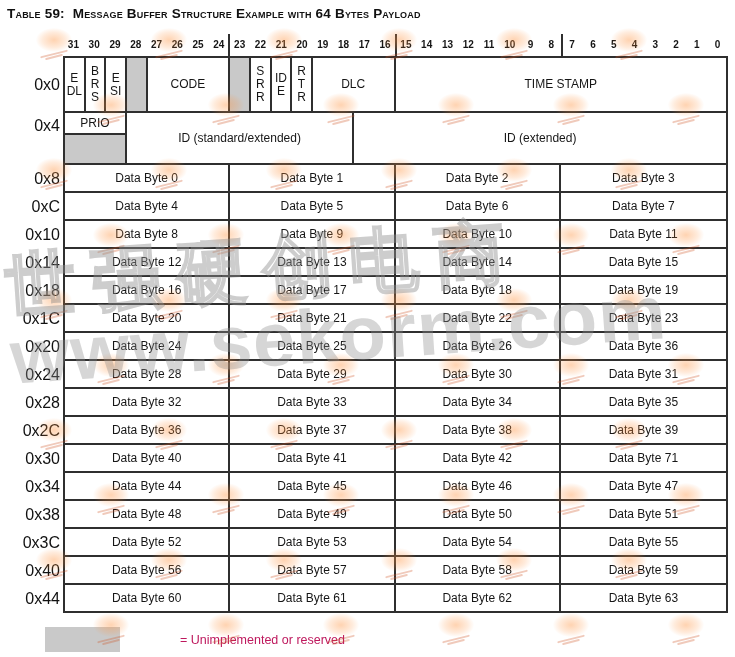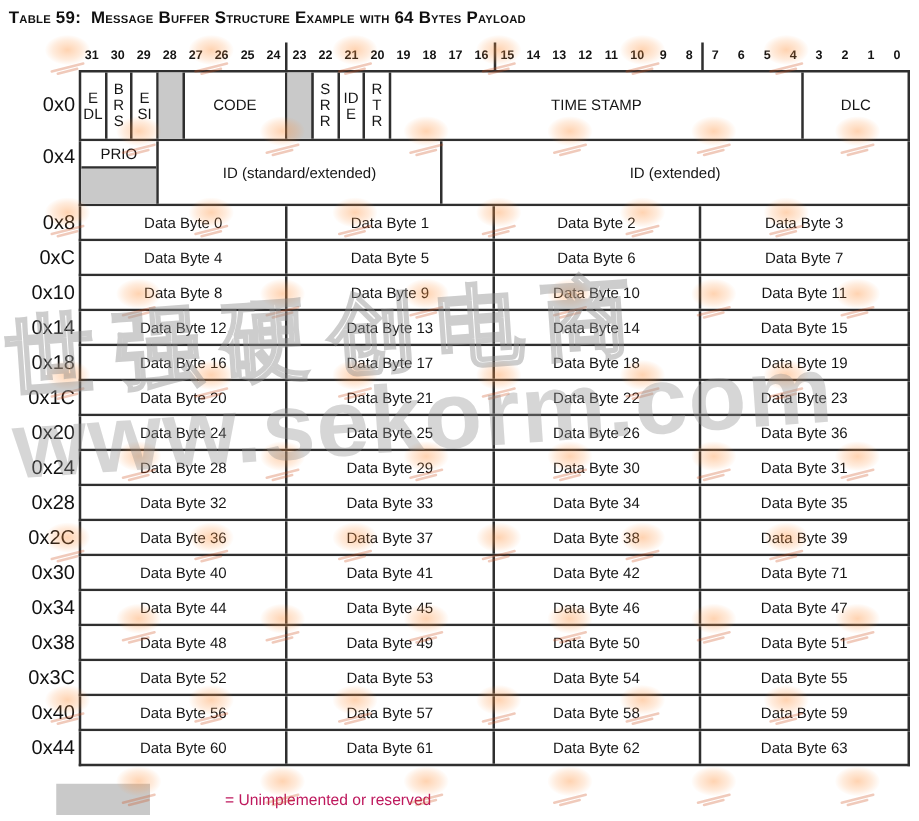--- a/index.html
+++ b/index.html
@@ -139,22 +139,22 @@
             <div class="cell" style="flex: 0 0 12.5%;">CODE</div>
             <div class="cell reserved" style="flex: 0 0 3.125%;"></div>
             <div class="cell" style="flex: 0 0 3.125%;">S
 R
 R</div>
             <div class="cell" style="flex: 0 0 3.125%;">ID
 E</div>
             <div class="cell" style="flex: 0 0 3.125%;">R
 T
 R</div>
+            <div class="cell" style="flex: 0 0 12.5%;">DLC</div>
             <div class="cell" style="flex: 0 0 50%;">TIME STAMP</div>
-            <div class="cell" style="flex: 0 0 12.5%;">DLC</div>
           </div>
         </div>
         <div class="band" style="height: 52px;">
           <div class="offset-col align-top">0x4</div>
           <div class="row-cells">
             <div class="cell split" style="flex: 0 0 9.375%;"><div class="split-top">PRIO</div><div class="split-bottom"></div></div>
             <div class="cell" style="flex: 0 0 34.375%;">ID (standard/extended)</div>
             <div class="cell" style="flex: 0 0 56.25%;">ID (extended)</div>
           </div>
         </div>

